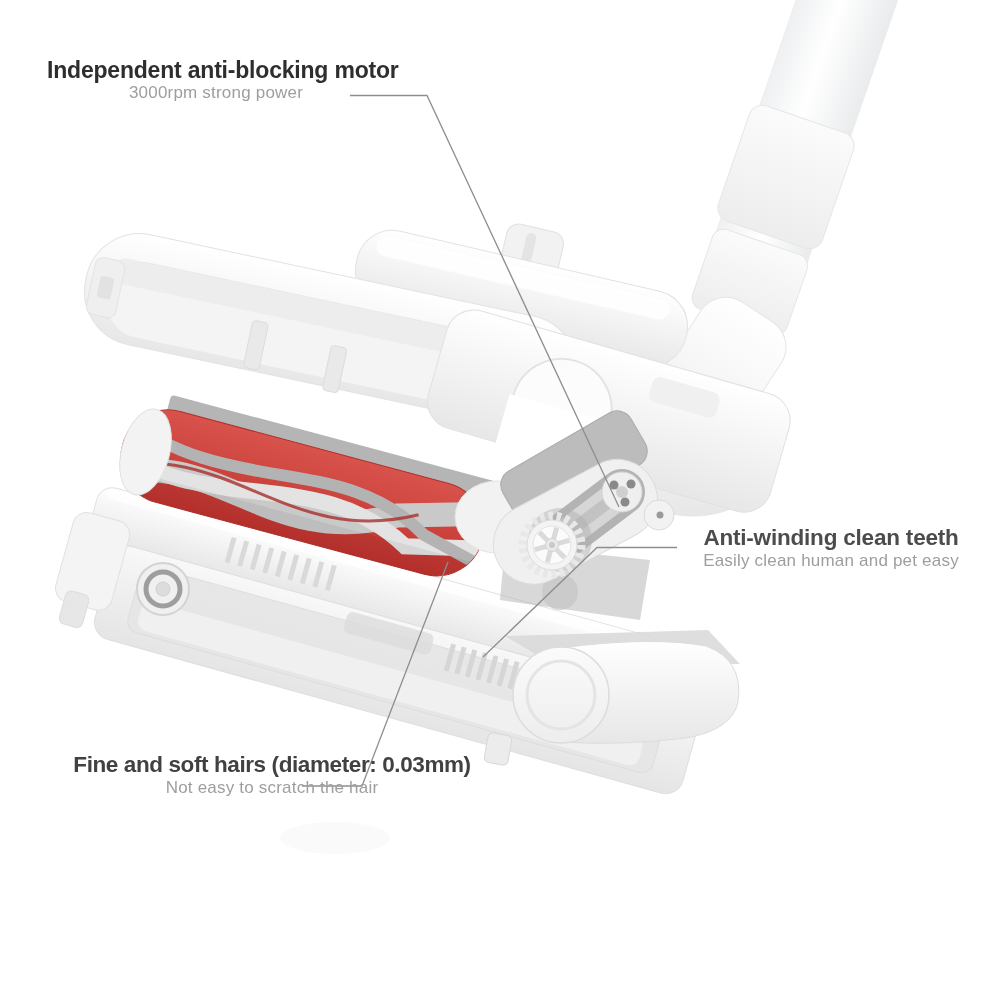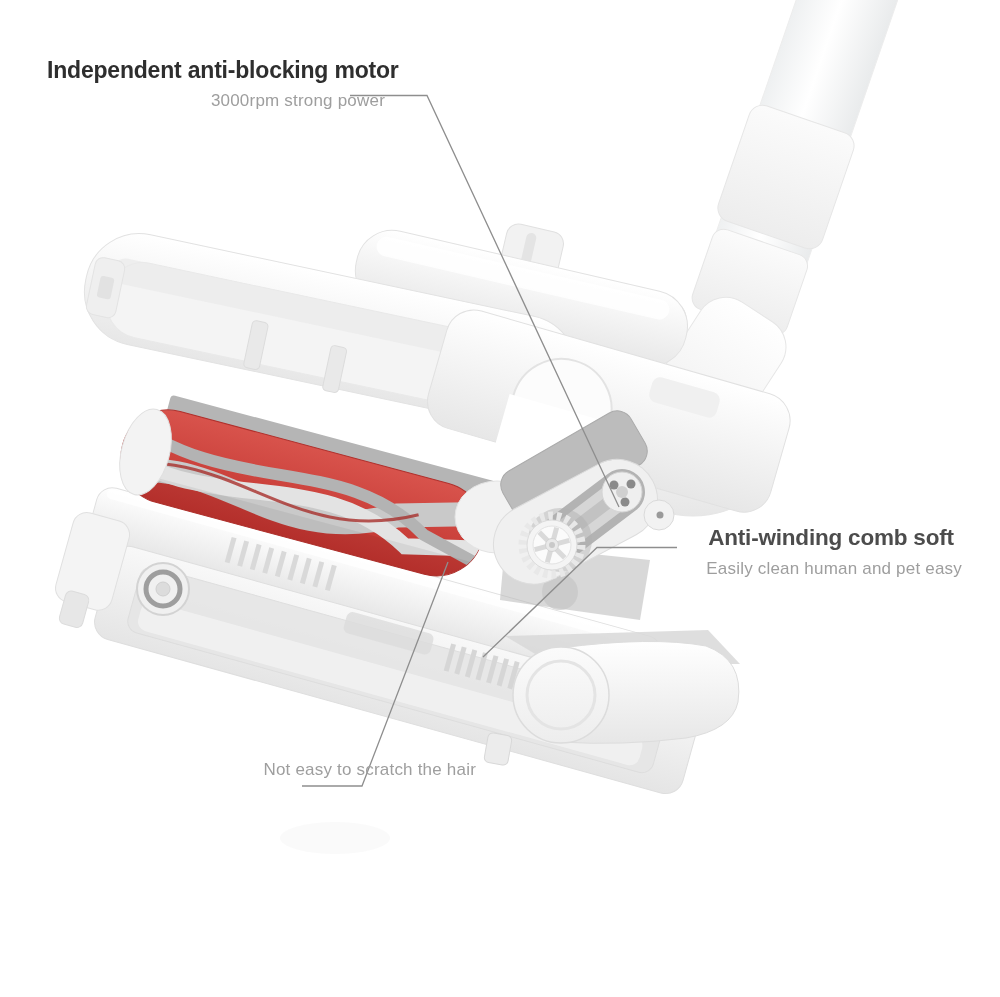--- a/index.html
+++ b/index.html
@@ -13,21 +13,21 @@
     --brush-red-deep:#c0332e;
     --brush-red-stroke:#b0302c;
   }
   *{margin:0;padding:0;box-sizing:border-box}
   html,body{width:1000px;height:997px;background:var(--background);overflow:hidden;
     font-family:"Liberation Sans", sans-serif;}
   .stage{position:relative;width:1000px;height:748px;background:var(--background);}
   .stage svg{position:absolute;left:0;top:0;}
   .callout{position:absolute;text-align:center;}
   .callout .title{font-weight:bold;font-size:23px;line-height:1.15;letter-spacing:-0.2px;white-space:nowrap;}
-  .callout .subtitle{font-size:17px;line-height:1.2;color:var(--subtitle-gray);margin-top:8px;letter-spacing:0.2px;white-space:nowrap;text-align:right;}
+  .callout .subtitle{font-size:17px;line-height:1.2;color:var(--subtitle-gray);margin-top:0;letter-spacing:0.2px;white-space:nowrap;}
   #callout-motor{left:47px;top:57px;width:338px;}
   #callout-motor .title{color:var(--title-motor);}
   #callout-comb{left:700px;top:525px;width:262px;}
   #callout-comb .title{color:var(--title-comb);font-size:22.5px;}
   #callout-hairs{left:68px;top:752px;width:408px;}
   #callout-hairs .title{color:var(--title-hairs);font-size:22.5px;letter-spacing:-0.4px;}
   .leader{fill:none;stroke:var(--leader-line);stroke-width:1.3px;}
   .stop-red-a{stop-color:var(--brush-red);}
   .stop-red-b{stop-color:var(--brush-red-deep);}
   .red-body{stroke:var(--brush-red-stroke);}
@@ -207,21 +207,22 @@
     <polyline class="leader" points="483,657 597,547.5 677,547.5"></polyline>
     <polyline class="leader" points="448,562 362,786 302,786"></polyline>
   </svg>
 
   <div class="callout" id="callout-motor">
     <div class="title">Independent anti-blocking motor</div>
     <div class="subtitle">3000rpm strong power</div>
   </div>
 
   <div class="callout" id="callout-comb">
-    <div class="title">Anti-winding comb soft</div>
+    <div class="title">Anti-winding clean teeth</div>
     <div class="subtitle">Easily clean human and pet easy</div>
   </div>
 
   <div class="callout" id="callout-hairs">
+    <div class="title">Fine and soft hairs (diameter: 0.03mm)</div>
     <div class="subtitle">Not easy to scratch the hair</div>
   </div>
 
 </div>
 
 </body></html>

